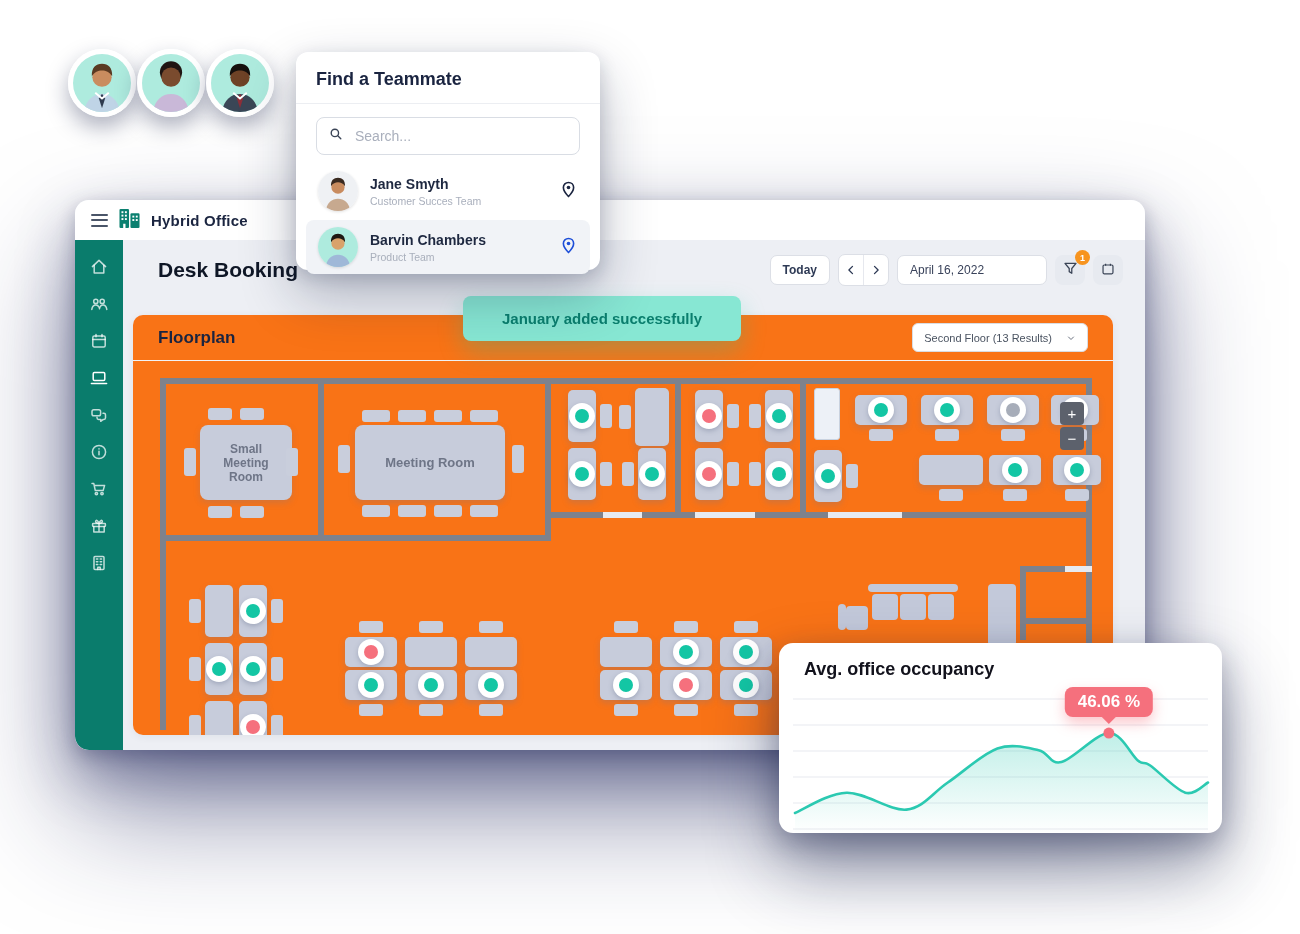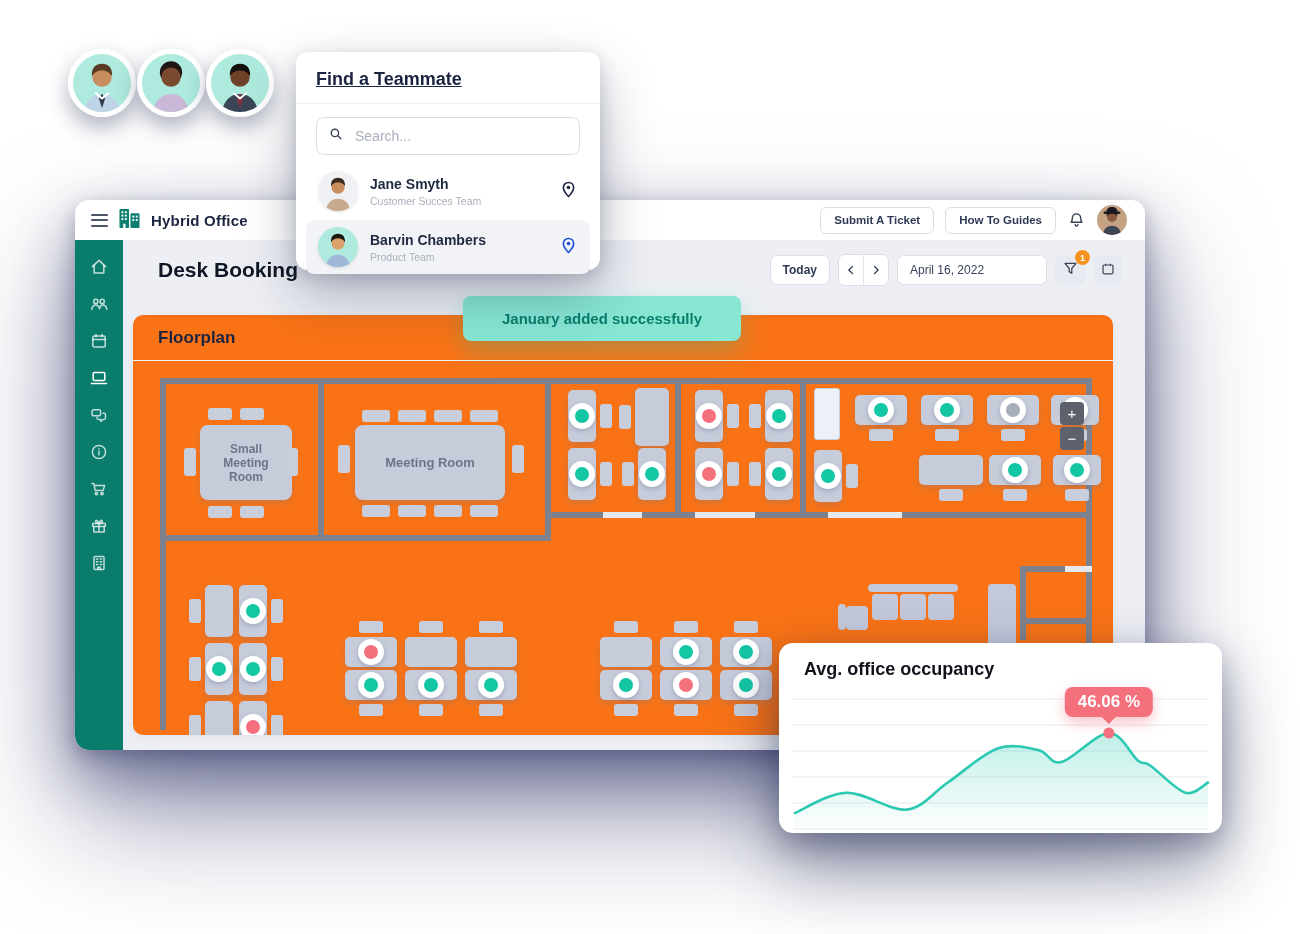--- a/index.html
+++ b/index.html
@@ -7,21 +7,21 @@
          font-family:"Liberation Sans",sans-serif;}
 
   
   .avatar-chip{position:absolute;width:58px;height:58px;border-radius:50%;border:5px solid #fff;
     overflow:hidden;box-shadow:0 10px 22px rgba(20,30,70,.35);}
   .avatar-chip svg{display:block;width:100%;height:100%;}
 
   
   .tm-card{position:absolute;left:296px;top:52px;width:304px;height:218px;background:#fff;border-radius:12px;
     box-shadow:0 24px 55px rgba(15,25,60,.30),0 6px 18px rgba(15,25,60,.18);z-index:50;}
-  .tm-title{font-size:18px;font-weight:700;color:#1A2440;padding:17px 20px 13px;text-decoration:underline;}
+  .tm-title{font-size:18px;font-weight:700;color:#1A2440;padding:17px 20px 13px;}
   .tm-div{height:1px;background:#ECEEF2;}
   .tm-search{display:flex;align-items:center;gap:9px;margin:13px 20px 9px;height:36px;border:1px solid #D9DDE4;
     border-radius:8px;padding:0 11px;background:#fff;}
   .tm-search input{border:0;outline:0;flex:1;font-family:inherit;font-size:14px;color:#333;background:transparent;}
   .tm-search input::placeholder{color:#A9AFBC;}
   .tm-row{display:flex;align-items:center;gap:12px;margin:2px 10px;padding:7px 12px;border-radius:8px;}
   .tm-row.hl{background:#F1F3F7;}
   .tm-av{width:40px;height:40px;border-radius:50%;overflow:hidden;flex:none;box-shadow:0 1px 3px rgba(0,0,0,.12);}
   .tm-av svg{display:block;width:100%;height:100%;}
   .tm-name{font-size:14px;font-weight:700;color:#1E2840;}
@@ -211,40 +211,20 @@
               <rect x="3.6" y="10.6" width="2" height="2"></rect>
               <rect x="7.2" y="10.6" width="2" height="2"></rect>
               <rect x="15" y="8" width="2" height="2"></rect>
               <rect x="18.6" y="8" width="2" height="2"></rect>
               <rect x="15" y="11.6" width="2" height="2"></rect>
               <rect x="18.6" y="11.6" width="2" height="2"></rect>
               <rect x="5.4" y="16.5" width="2.4" height="4.5"></rect>
             </g>
           </svg></span>
       <span class="app-name">Hybrid Office</span>
-      <div class="head-right">
-        <button class="head-btn">Submit A Ticket</button>
-        <button class="head-btn">How To Guides</button>
-        <button class="bell-btn" id="bell" style="color: rgb(58, 68, 86);">
-            <svg width="19" height="19" viewBox="0 0 20 20" fill="none" stroke="currentColor" stroke-width="1.5" stroke-linecap="round" stroke-linejoin="round">
-              <path d="M10 3c-2.8 0-4.4 2-4.4 4.6 0 3-1.3 4.2-1.3 4.2h11.4s-1.3-1.2-1.3-4.2C14.4 5 12.8 3 10 3z"></path>
-              <path d="M8.6 14.4c.2.9.7 1.4 1.4 1.4s1.2-.5 1.4-1.4"></path>
-            </svg>
-          </button>
-        <div class="head-avatar" id="head-avatar">
-            <svg viewBox="0 0 60 60">
-              <rect width="60" height="60" fill="#C5A284"></rect>
-              <circle cx="30" cy="24" r="10" fill="#8A5A3C"></circle>
-              <path d="M19.5 23c-.5-9 4-13 10.5-13s11 4 10.5 13c-3-4.5-6.3-6-10.5-6s-7.5 1.5-10.5 6z" fill="#2A1C12"></path>
-              <path d="M11 61c2-13 9.5-19.5 19-19.5S47 48 49 61z" fill="#3D4452"></path>
-              <path d="M19 14c0-7 4.5-10 11-10s11 3 11 10z" fill="#1B1B1F"></path>
-              <rect x="13" y="13" width="34" height="5" rx="2.5" fill="#1B1B1F"></rect>
-            </svg>
-          </div>
-      </div>
     </div>
 
     <div class="sidebar" id="sidebar">
         <div class="side-item">
           <svg width="20" height="20" viewBox="0 0 20 20" fill="none" stroke="currentColor" stroke-width="1.5" stroke-linecap="round" stroke-linejoin="round">
             <path d="M3.4 9.6 10 3.4l6.6 6.2"></path>
             <path d="M5.2 8.2V16h9.6V8.2"></path>
           </svg>
         </div>
         <div class="side-item">
@@ -334,20 +314,26 @@
                   <path d="M7 3.4v2.4M13 3.4v2.4"></path>
                 </svg>
             </span>
           </button>
         </div>
       </div>
 
       <div class="fp-card">
         <div class="fp-head">
           <span class="fp-title">Floorplan</span>
+          <div class="fp-select">
+            <span>Second Floor (13 Results)</span>
+            <svg width="10" height="10" viewBox="0 0 20 20" fill="none" stroke="#6B7280" stroke-width="2" stroke-linecap="round" stroke-linejoin="round">
+                <path d="M5 8l5 5 5-5"></path>
+              </svg>
+          </div>
         </div>
         <div class="fp-divider"></div>
         <div class="plan" id="plan">
           <div class="mtable" style="left:222px;top:55px;width:150px;height:75px;font-size:13px;">
             <span>Meeting Room</span>
           </div>
           <div class="mtable" style="left:67px;top:55px;width:80px;height:75px;font-size:12px;padding:0 6px;">
             <span>Small Meeting Room</span>
           </div>
 

